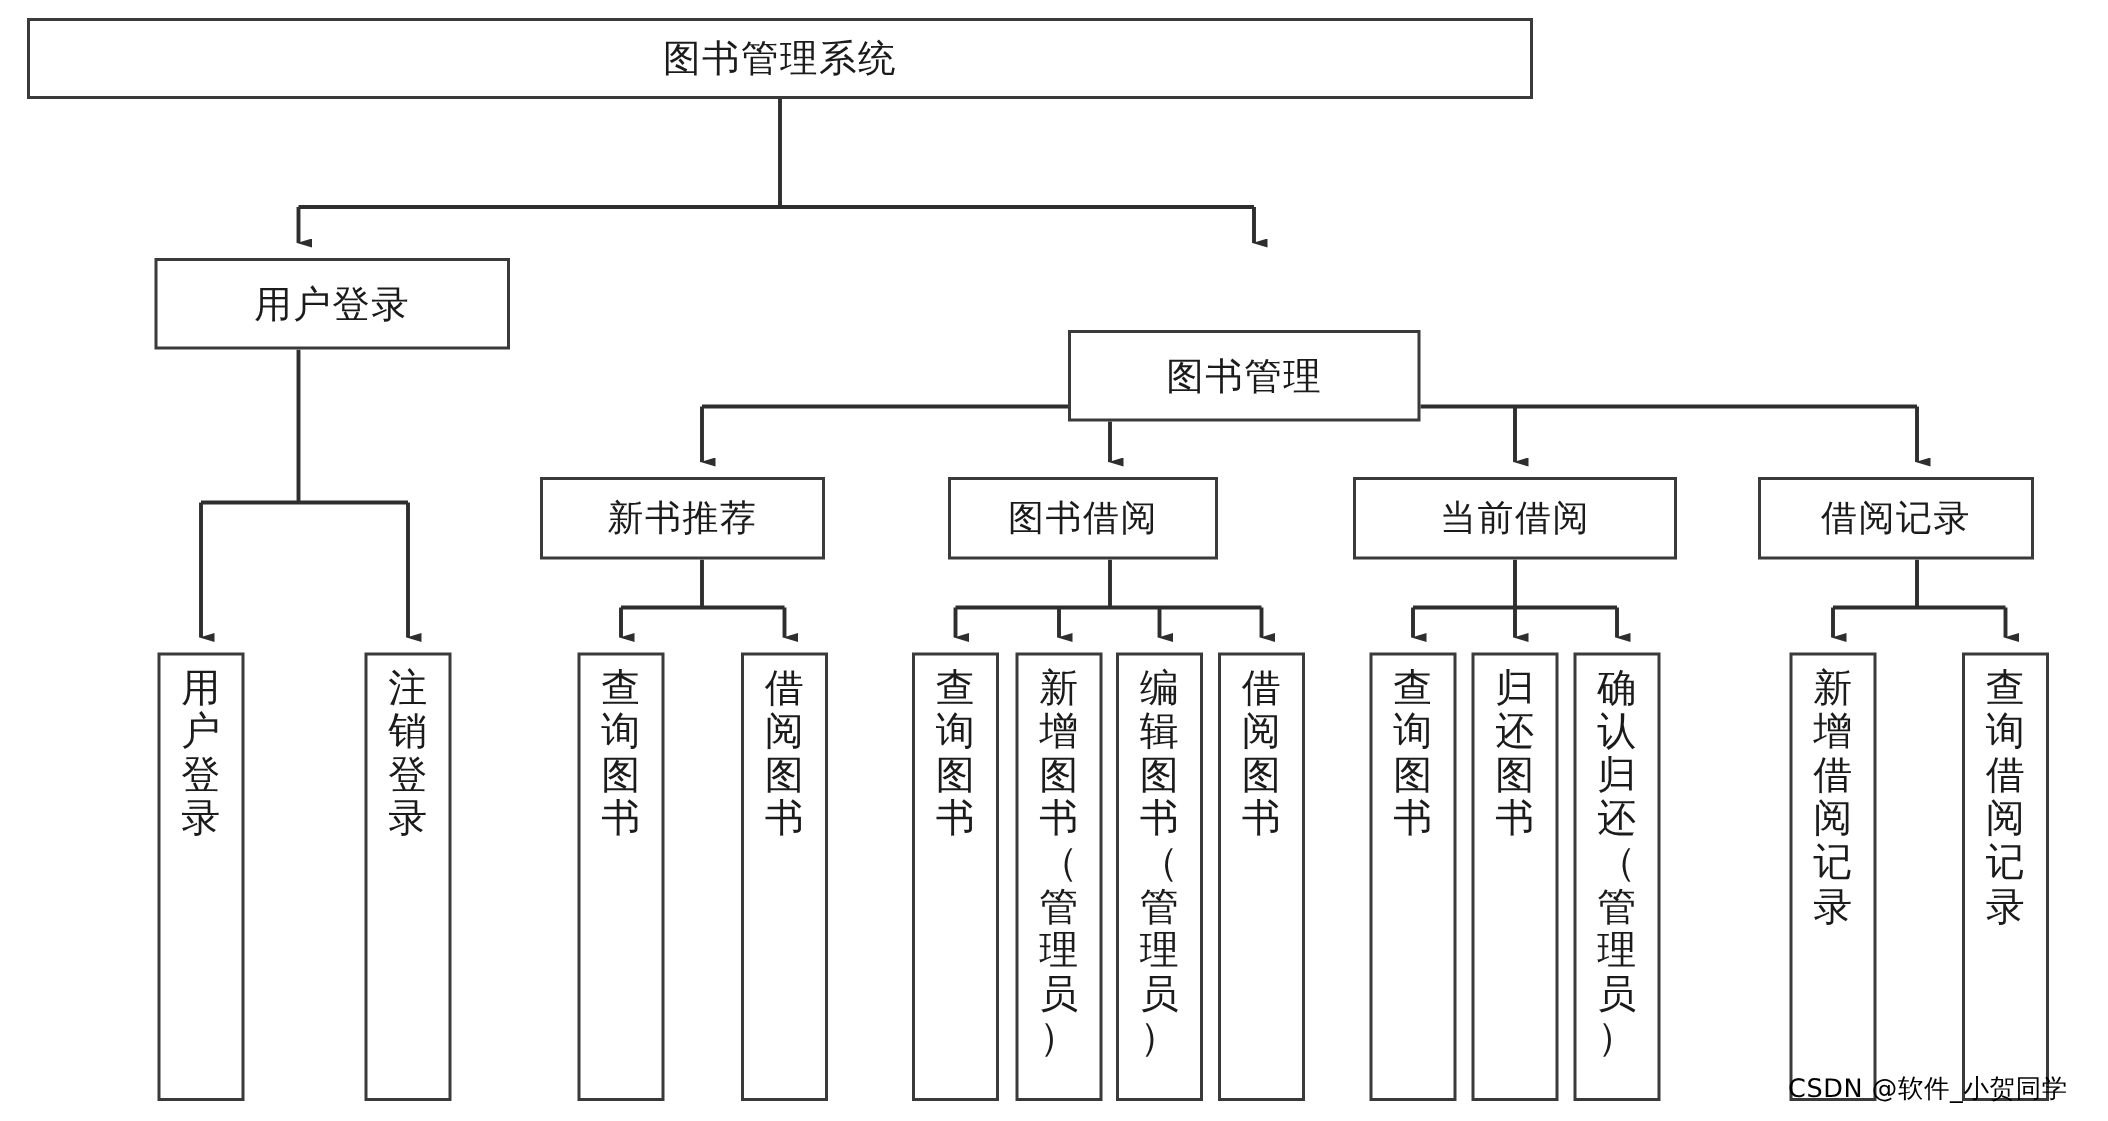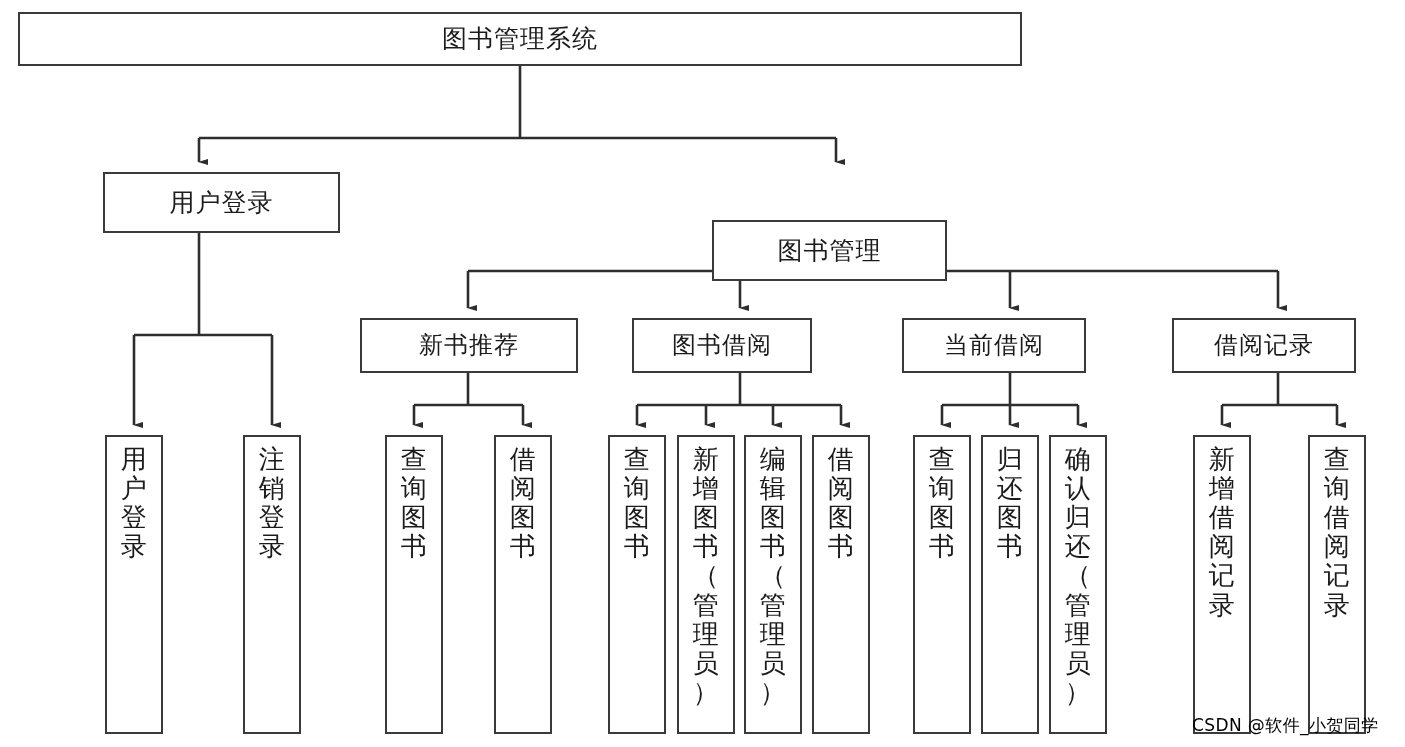--- a/index.html
+++ b/index.html
@@ -131,27 +131,27 @@
     <span class="lbl">图书管理系统</span>
   </div>
 
   <div class="node h" style="left:81px;top:172px;width:237px;height:61px;margin-left:22px;">
     <span class="lbl">用户登录</span>
   </div>
   <div class="node h" style="left:712px;top:172px;width:235px;height:61px;margin-top:48px;">
     <span class="lbl">图书管理</span>
   </div>
 
-  <div class="node mid h" style="left:360px;top:318px;width:218px;height:55px;">
+  <div class="node mid h" style="left:360px;top:318px;width:190px;height:55px;">
     <span class="lbl">新书推荐</span>
   </div>
   <div class="node mid h" style="left:632px;top:318px;width:180px;height:55px;">
     <span class="lbl">图书借阅</span>
   </div>
-  <div class="node mid h" style="left:902px;top:318px;width:184px;height:55px;">
+  <div class="node mid h" style="left:902px;top:318px;width:216px;height:55px;">
     <span class="lbl">当前借阅</span>
   </div>
   <div class="node mid h" style="left:1172px;top:318px;width:184px;height:55px;">
     <span class="lbl">借阅记录</span>
   </div>
 
   <div class="node v" style="left:105px;top:435px;width:58px;height:299px;">
     <span class="lbl">用
 户
 登

